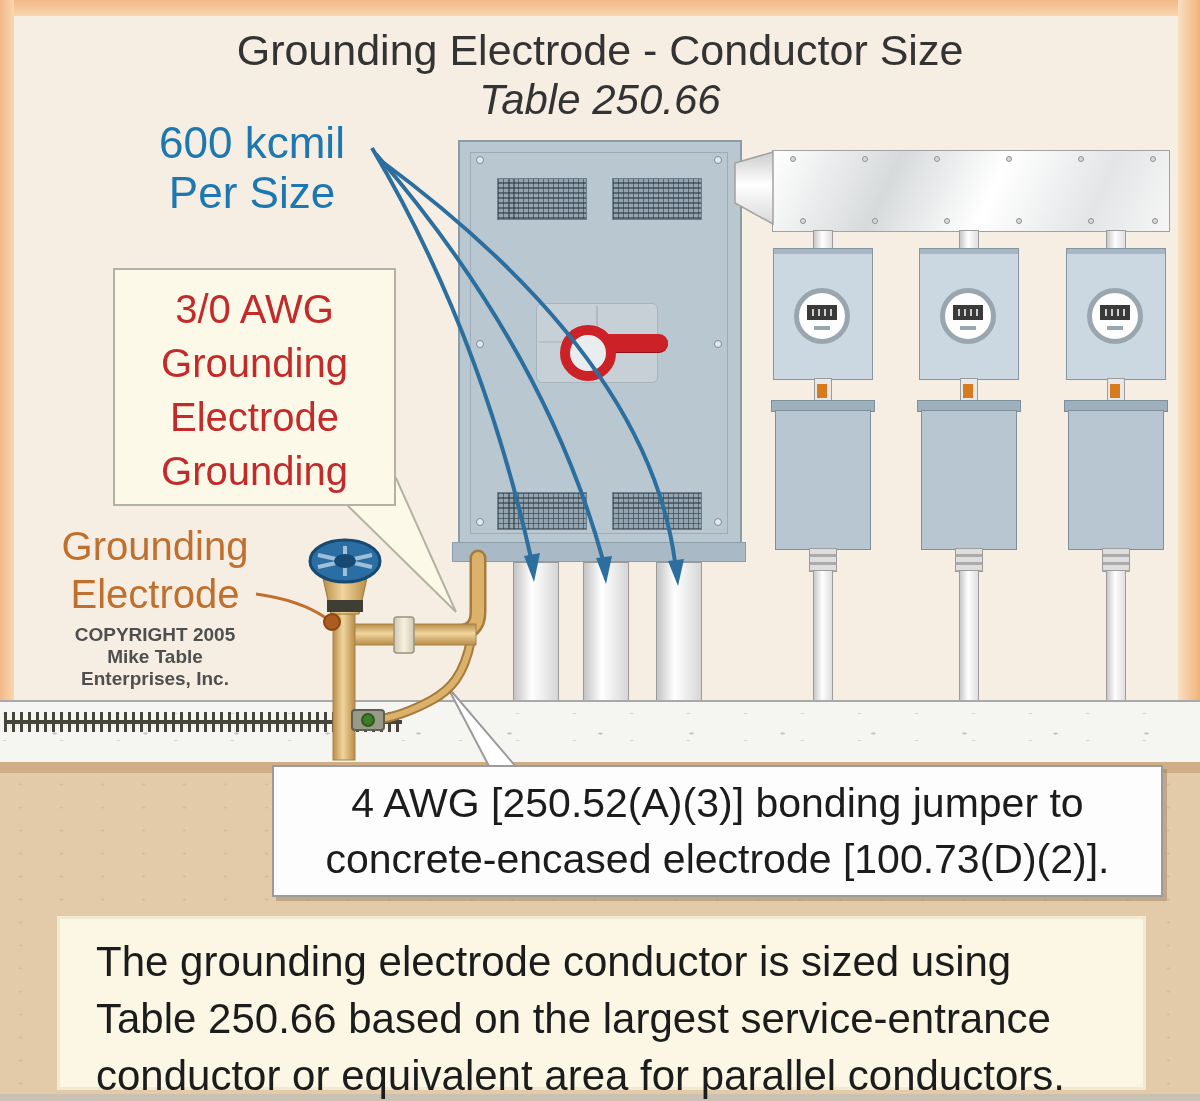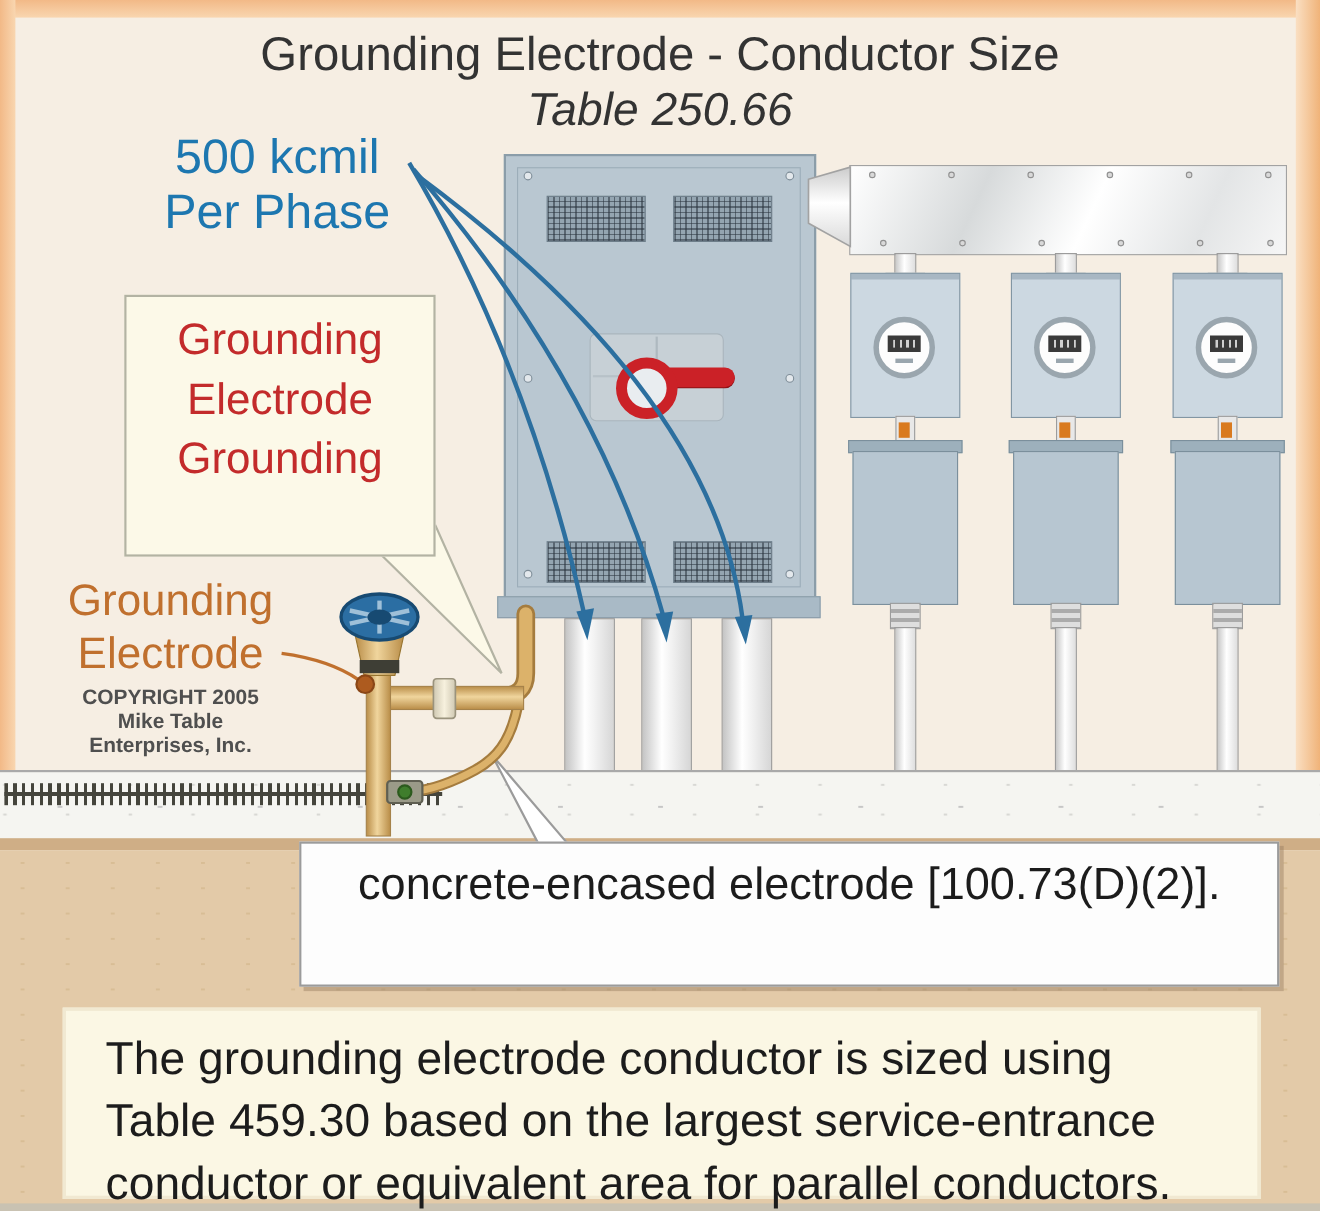--- a/index.html
+++ b/index.html
@@ -240,44 +240,46 @@
     <circle cx="332" cy="622" r="8" fill="#ad5b1f" stroke="#8a4616" stroke-width="2"></circle>
 
     <rect x="352" y="710" width="32" height="20" rx="3" fill="#9a9a88" stroke="#5f5f52" stroke-width="2"></rect>
     <circle cx="368" cy="720" r="6" fill="#3f7d2c" stroke="#2c5a1e" stroke-width="2"></circle>
   </svg>
 
   <div class="abs title1">Grounding Electrode - Conductor Size</div>
   <div class="abs title2">Table 250.66</div>
 
   <div class="abs blue-label">
-    <div>500 kcmil</div>
-    <div>Per Phase</div>
+    <div>600 kcmil</div>
+    <div>Per Size</div>
   </div>
 
   <div class="abs red-box">
+    <div>3/0 AWG</div>
     <div>Grounding</div>
     <div>Electrode</div>
     <div>Grounding</div>
   </div>
 
   <div class="abs orange-label">
     <div>Grounding</div>
     <div>Electrode</div>
   </div>
 
   <div class="abs copyright">
     <div>COPYRIGHT 2005</div>
     <div>Mike Table</div>
     <div>Enterprises, Inc.</div>
   </div>
 
   <div class="abs jumper-box">
+    <div>4 AWG [250.52(A)(3)] bonding jumper to</div>
     <div>concrete-encased electrode [100.73(D)(2)].</div>
   </div>
 
   <div class="abs footer-box">
     <div>The grounding electrode conductor is sized using</div>
-    <div>Table 459.30 based on the largest service-entrance</div>
+    <div>Table 250.66 based on the largest service-entrance</div>
     <div>conductor or equivalent area for parallel conductors.</div>
   </div>
 
 </div>
 
 </body></html>

